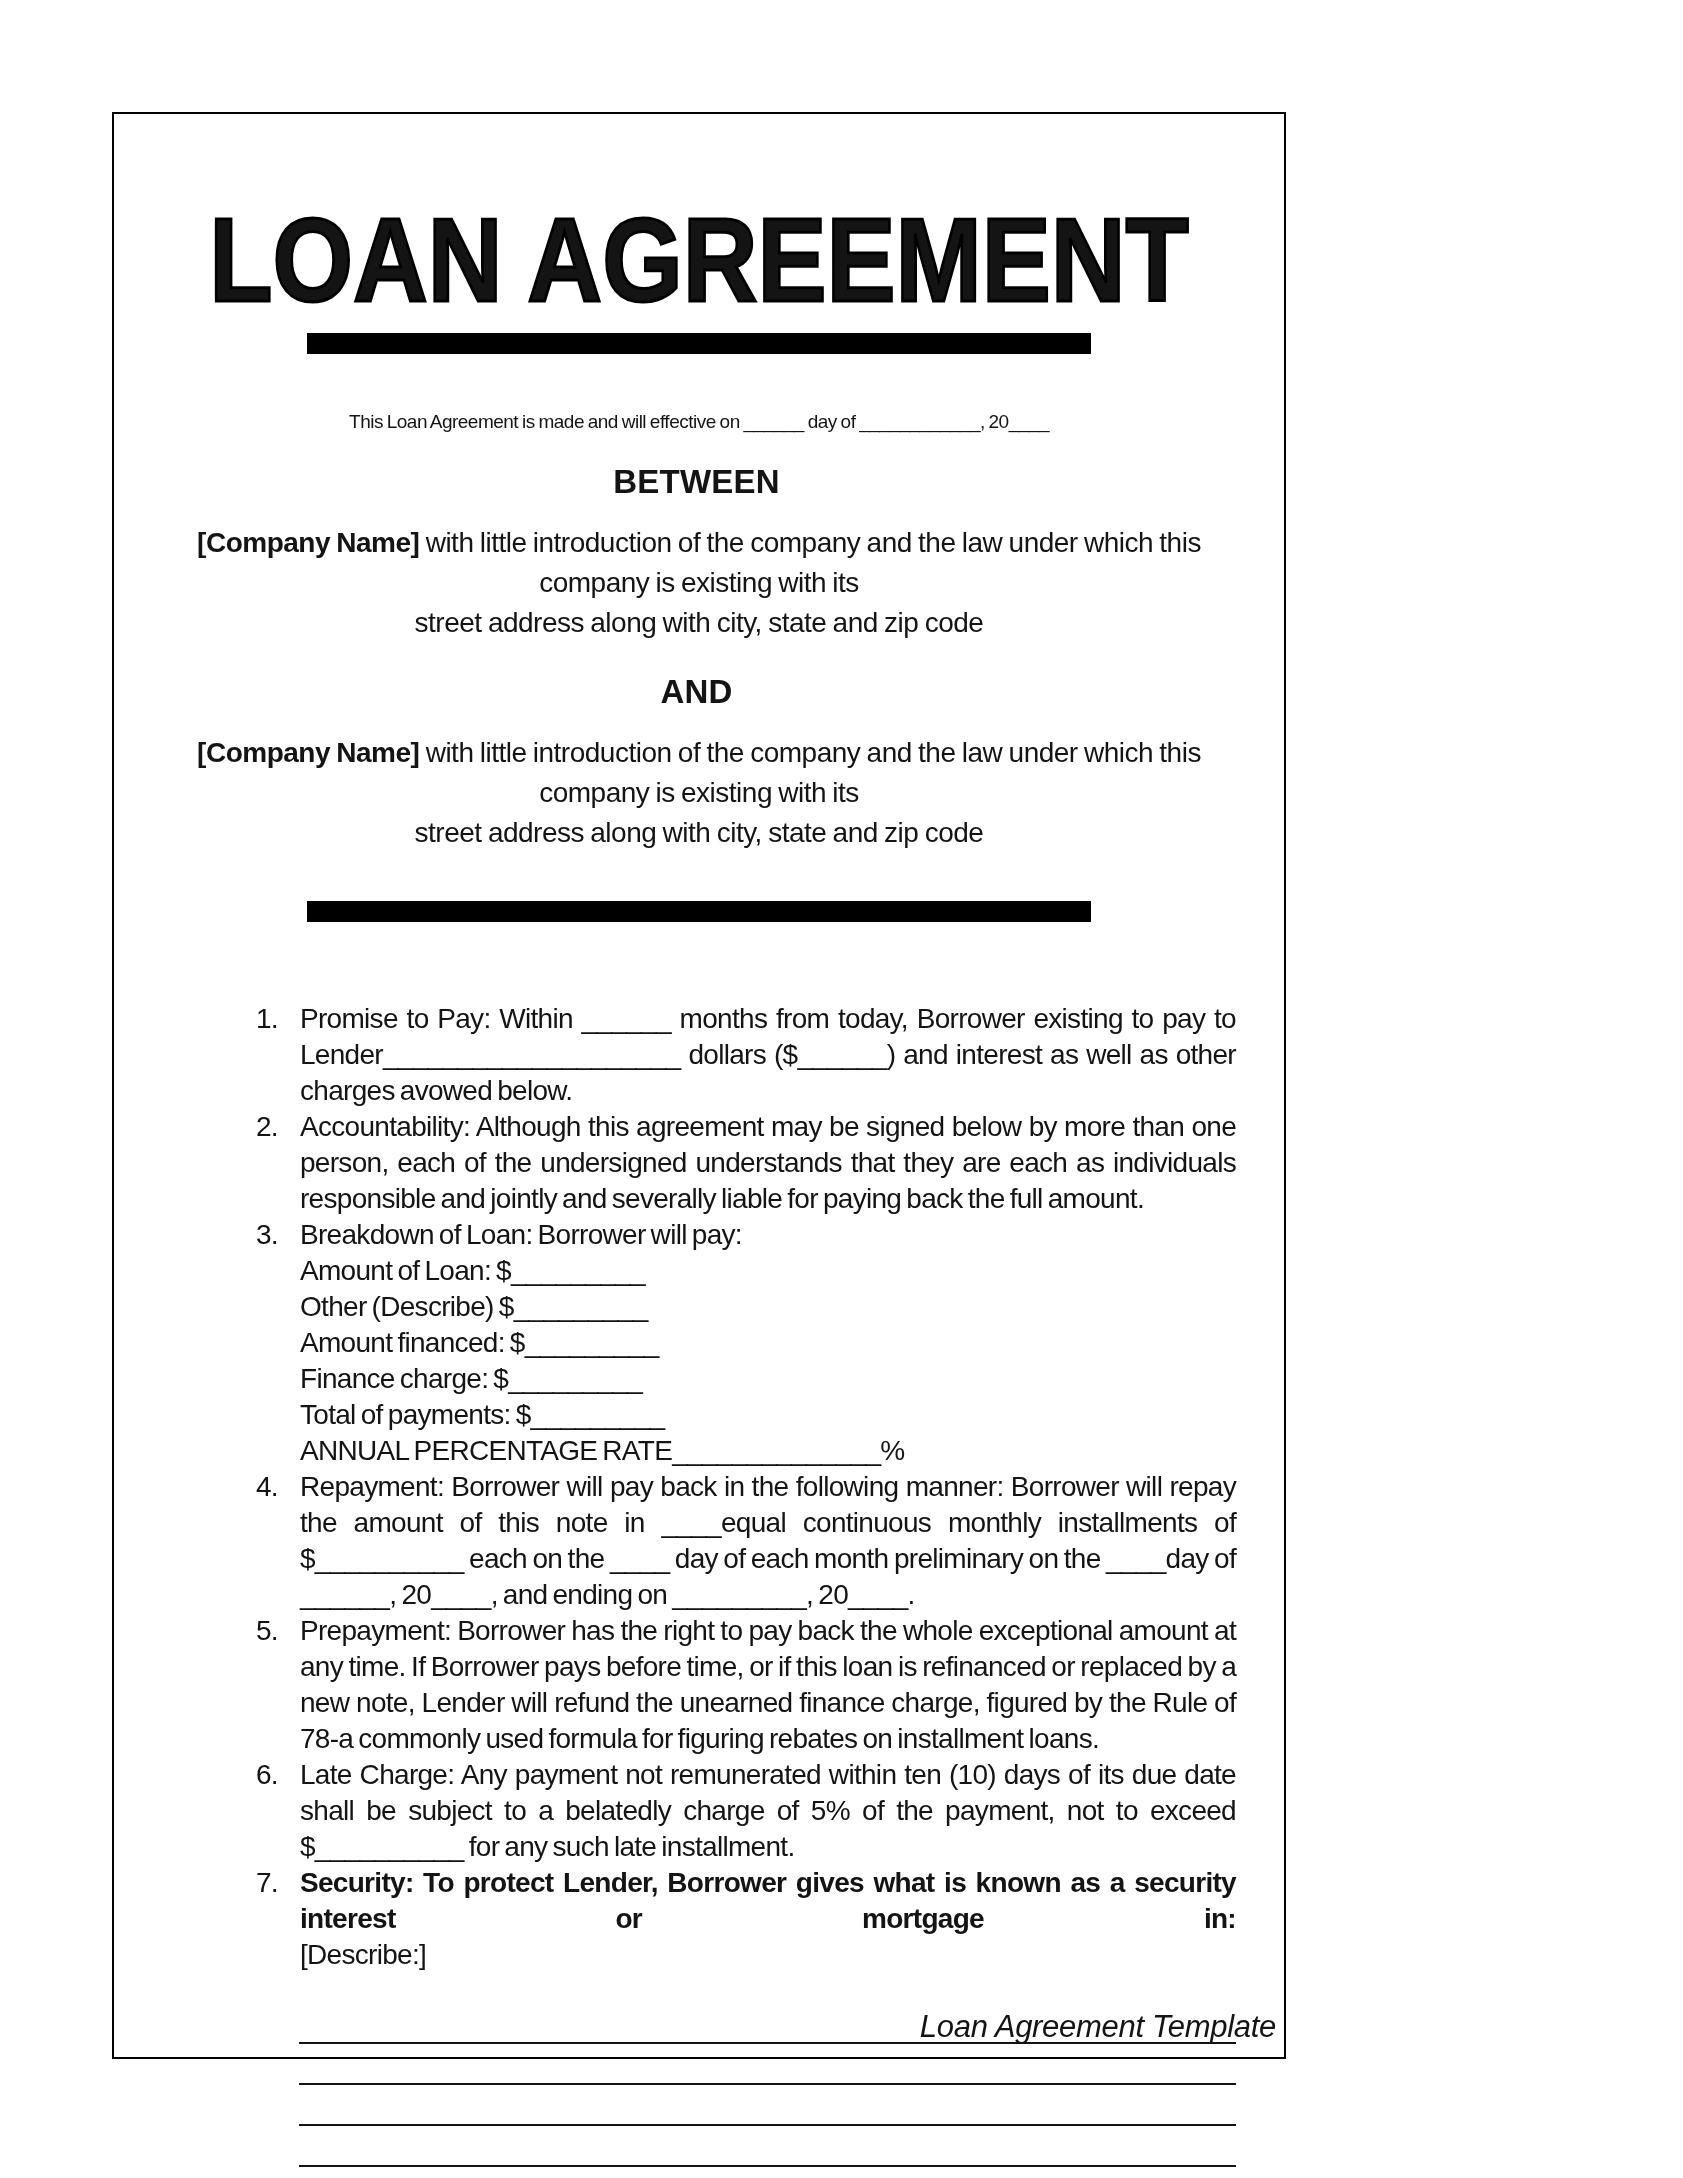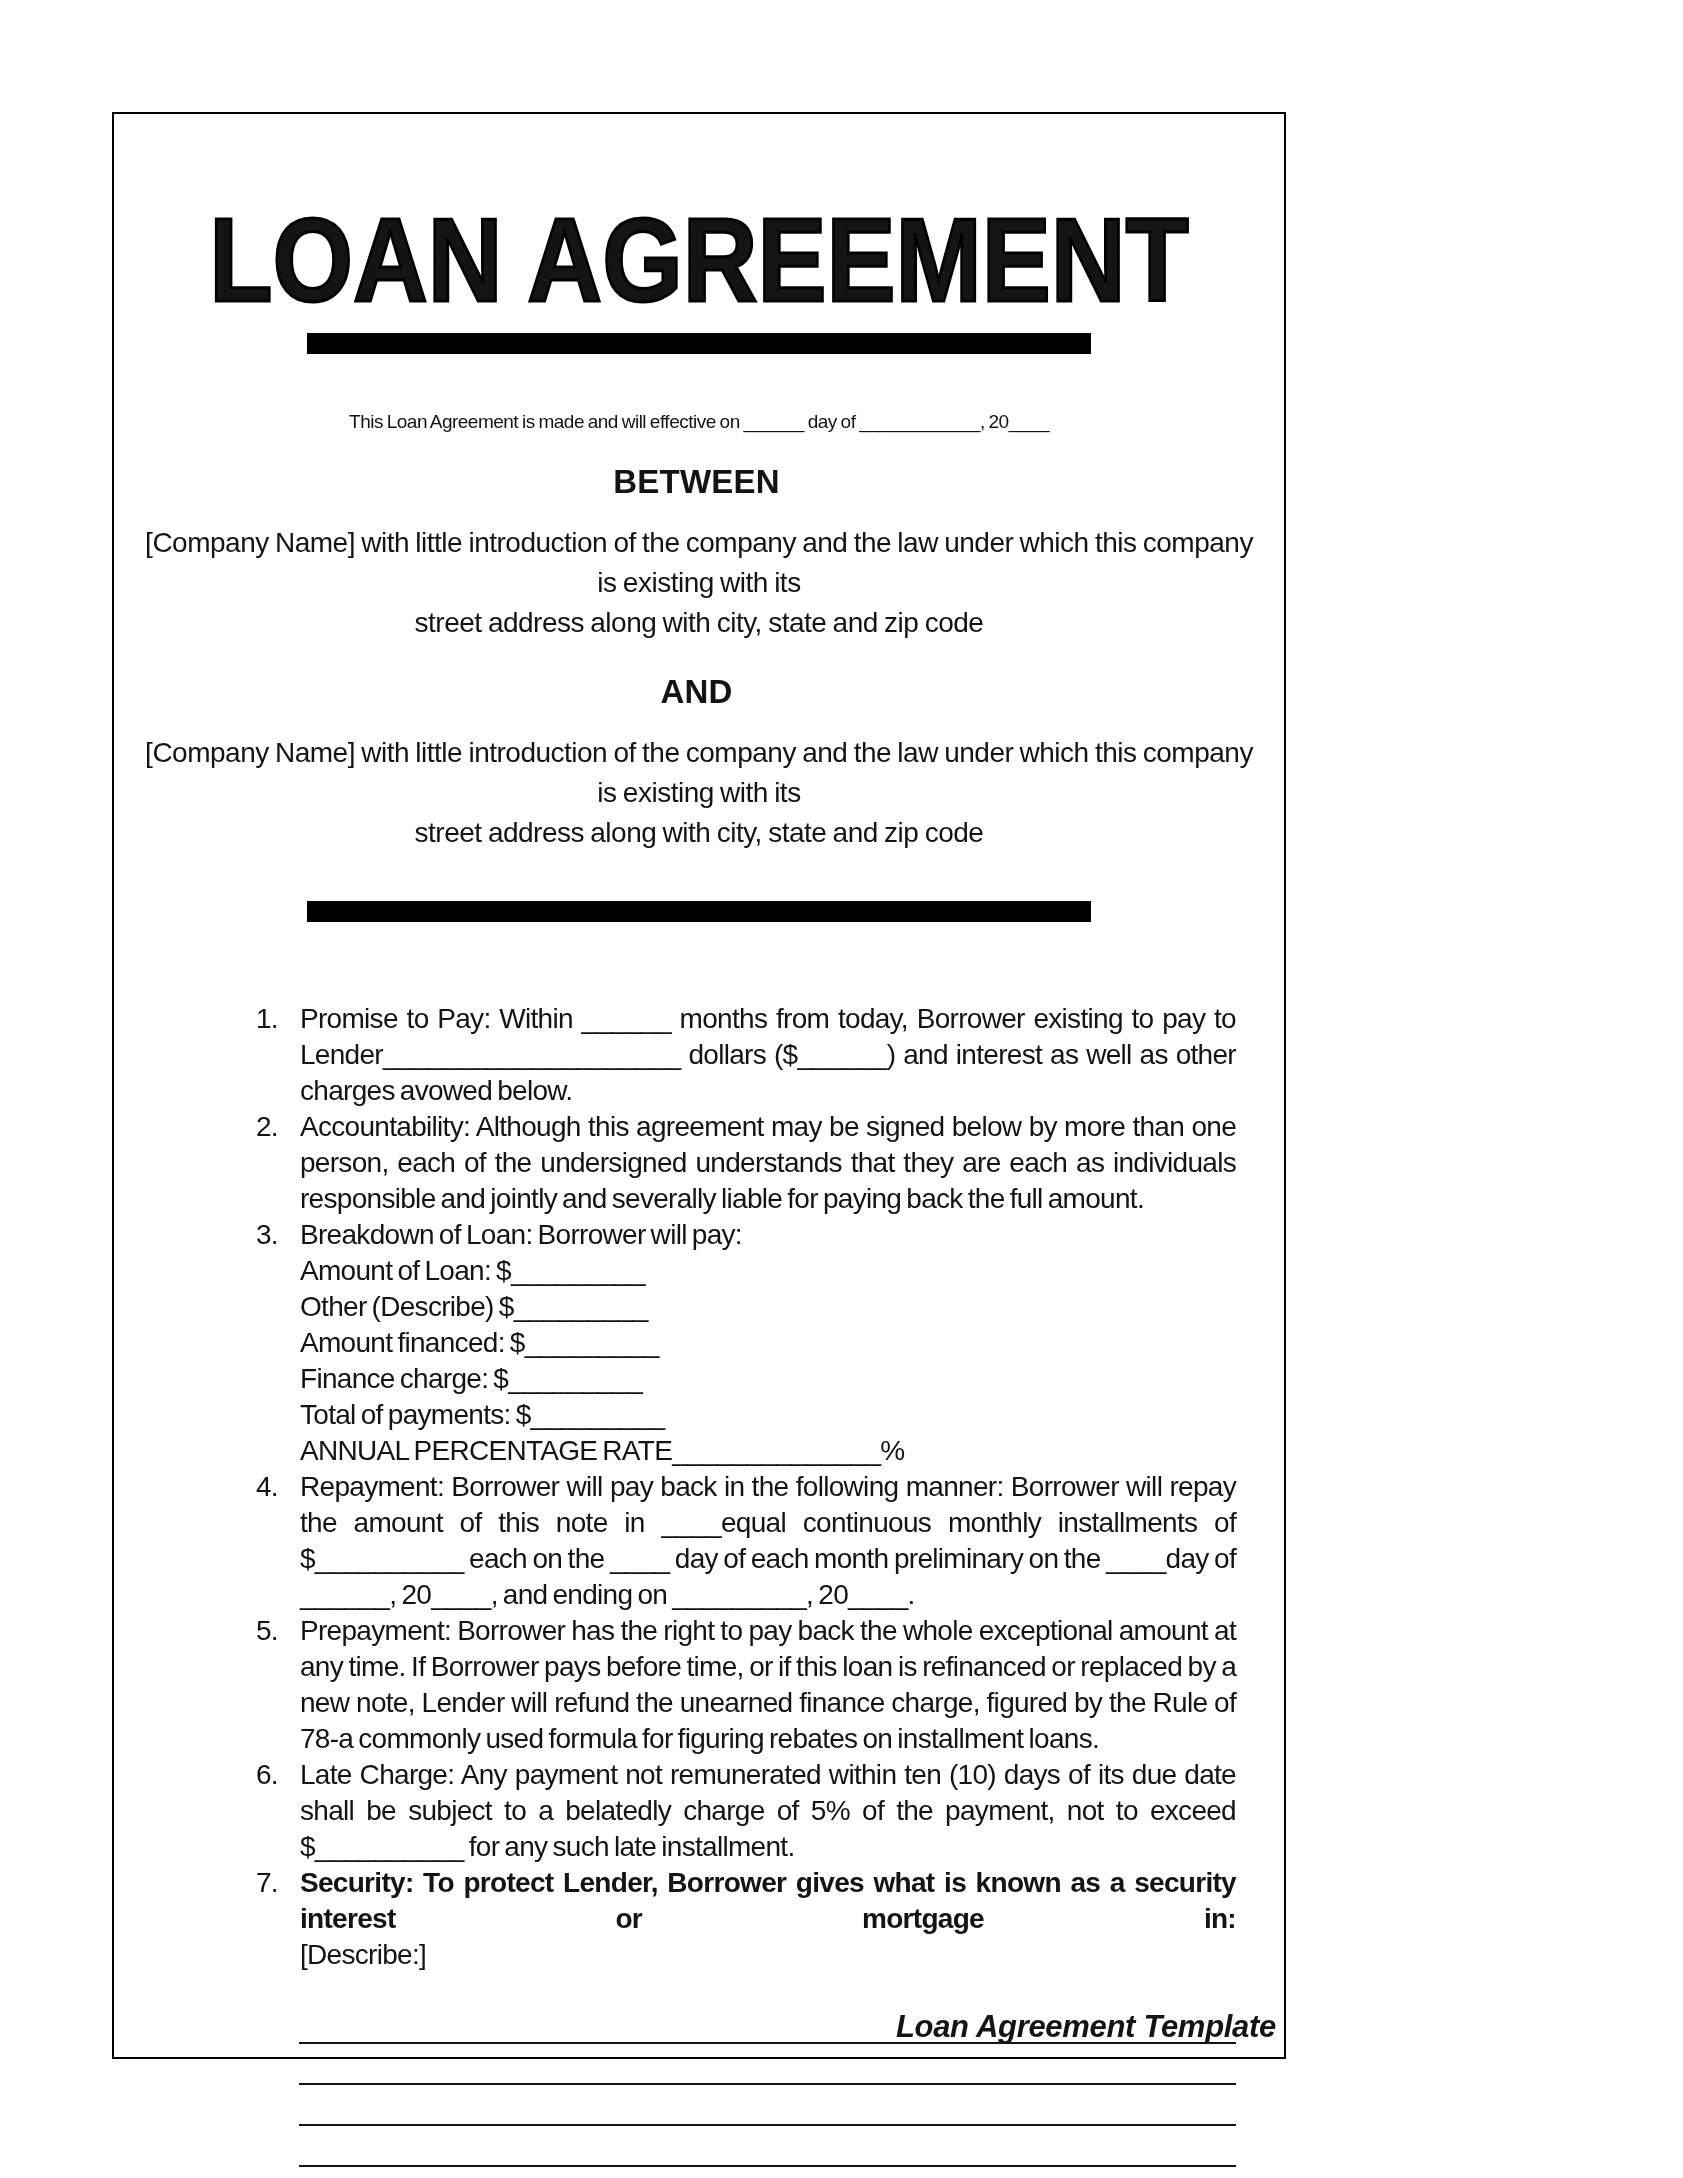--- a/index.html
+++ b/index.html
@@ -52,21 +52,21 @@
   }
   .party {
     margin: 22px 30px 0 30px;
     text-align: center;
     font-size: 28px;
     line-height: 40px;
     letter-spacing: -0.5px;
     word-spacing: -1px;
   }
   .party .line { display: block; }
-  .party .bold { font-weight: normal; }
+  .party .bold { font-weight: bold; }
   .terms {
     list-style: none;
     margin: 79px 48px 0 142px;
     padding: 0;
     font-size: 28px;
     line-height: 36px;
     letter-spacing: -0.7px;
     word-spacing: -2px;
   }
   .term { display: flex; align-items: flex-start; }
@@ -76,21 +76,21 @@
   .stretch { text-align-last: justify; font-weight: bold; }
   .sigs { margin: 30px 48px 0 185px; }
   .sig-line {
     height: 39px;
     border-bottom: 2px solid #141414;
   }
   .footer {
     position: absolute;
     right: 8px; bottom: 12px;
     font-size: 31px;
-    font-weight: bold;
+    font-weight: normal;
     font-style: italic;
     letter-spacing: -0.3px;
   }
 </style>
 </head>
 <body>
 
 <div class="sheet">
 
   <h1 class="title">LOAN AGREEMENT</h1>

